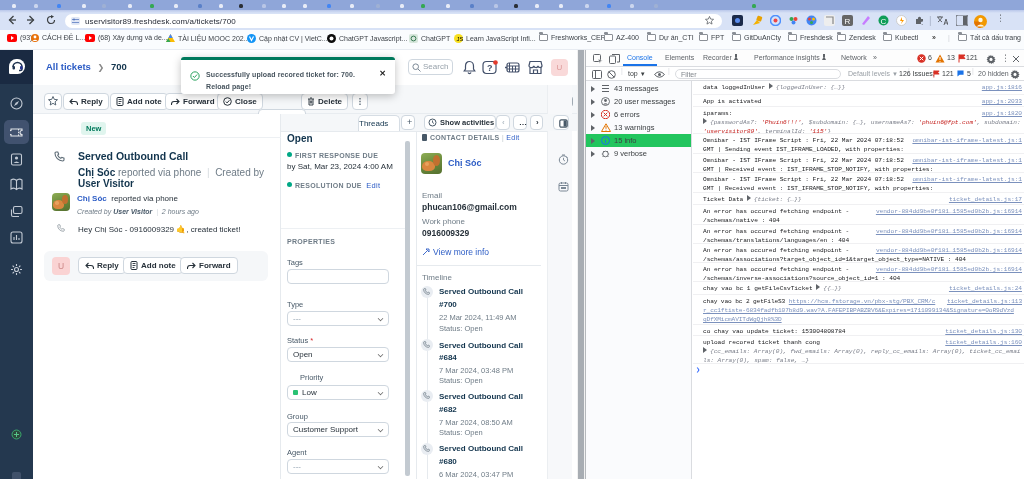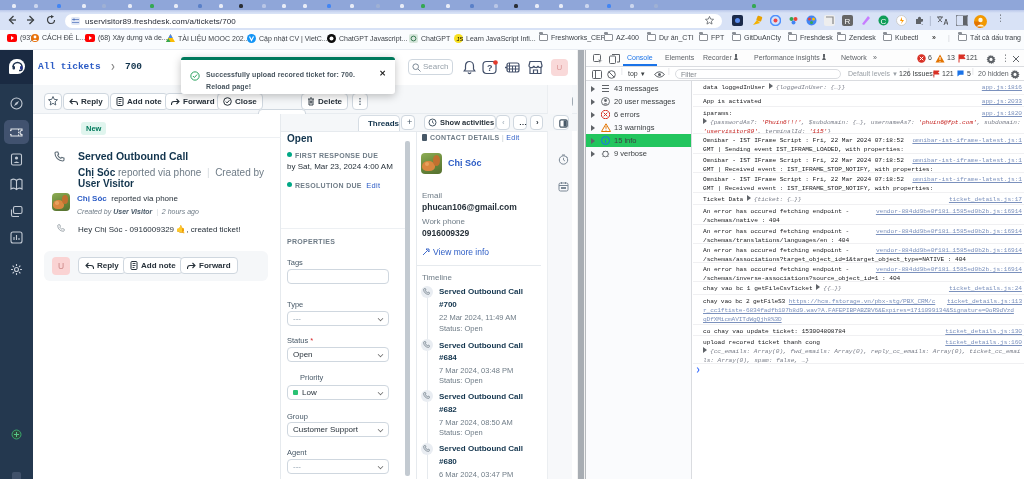--- a/index.html
+++ b/index.html
@@ -23,33 +23,33 @@
 
 
 #fdside { position:absolute; left:0; top:50px; width:33px; height:429px; background:#24384f; }
 #fdside .topblock { position:absolute; left:0; top:0; width:33px; height:34px; background:#1a2a42; }
 #fdside .logo { position:absolute; left:9px; top:9px; width:16px; height:15px; background:#fff; border-radius:50% 50% 50% 8% / 55% 55% 55% 8%; }
 .sideic { position:absolute; left:10px; width:13px; height:13px; opacity:0.85; }
 #tickhl { position:absolute; left:4px; top:70px; width:25px; height:24px; background:#41526f; border-radius:5px; }
 
 
 #fdhead { position:absolute; left:33px; top:50px; width:544px; height:35px; background:#fff; }
-#crumb { position:absolute; left:5px; top:11px; font-size:9.5px; font-weight:bold; color:#2c5cc5;font-family:Liberation Mono, monospace; }
+#crumb { position:absolute; left:13px; top:11px; font-size:9.5px; font-weight:bold; color:#2c5cc5; }
 #crumb .sep { color:#888; font-weight:normal; padding:0 4px; font-size:8px; }
 #crumb .cur { color:#12344d; }
 #searchbox { position:absolute; left:375px; top:9px; width:45px; height:16px; border:1px solid #cfd7df; border-radius:4px; font-size:8px; color:#98a2ab; line-height:14px; padding-left:14px; background:#fff; }
 .hdic { position:absolute; top:10px; color:#44516b; }
 #uav { position:absolute; left:518px; top:9px; width:17px; height:17px; background:#f9d9d9; border-radius:4px; color:#d99; font-size:8px; text-align:center; line-height:17px; }
 
 
 #fdtoolbar { position:absolute; left:33px; top:85px; width:544px; height:29px; background:#f5f7f9; border-bottom:1px solid #e8ecf0; }
 .tbtn { position:absolute; top:8px; height:17px; background:#fff; border:1px solid #cfd7df; border-radius:4px; font-size:8px; font-weight:bold; color:#27313a; line-height:15px; padding:0 5px; white-space:nowrap; }
 .tbtn svg { display:inline-block; vertical-align:-2px; margin-right:3px; }
 #band2 { position:absolute; left:281px; top:114px; width:296px; height:17px; background:#f5f7f9; z-index:5; }
-#threadtab { position:absolute; left:77px; top:1px; width:42px; height:16px; background:#fff; border:1px solid #d6dde4; border-bottom:none; border-radius:5px 5px 0 0; font-size:8px; font-weight:bold; color:#12344d; text-align:right; line-height:16px; }
+#threadtab { position:absolute; left:77px; top:1px; width:42px; height:16px; background:#fff; border:1px solid #d6dde4; border-bottom:none; border-radius:5px 5px 0 0; font-size:8px; font-weight:normal; color:#12344d; text-align:left; line-height:16px; }
 .wbtn { position:absolute; top:1px; height:15px; background:#fff; border:1px solid #cfd7df; border-radius:4px; font-size:8px; font-weight:bold; color:#27313a; line-height:13px; padding:0 5px; white-space:nowrap; }
 
 
 #toast { position:absolute; left:181px; top:57px; width:214px; height:37px; background:#fff; border-radius:3px; box-shadow:0 2px 8px rgba(0,0,0,0.25); border-top:3px solid #00795b; z-index:50; }
 #toast .txt { position:absolute; left:25px; top:9px; font-size:7px; font-weight:bold; color:#46535d; line-height:12px; letter-spacing:0.1px; }
 #toast .x { position:absolute; right:9px; top:9px; font-size:8px; color:#222; font-weight:bold; }
 
 
 #maincol { position:absolute; left:33px; top:114px; width:248px; height:365px; background:#fff; border-right:1px solid #e6eaee; }
 .badge-new { position:absolute; left:48px; top:8px; background:#e0f5ee; color:#00795b; font-size:7.5px; font-weight:bold; border-radius:3px; padding:2px 5px; }

